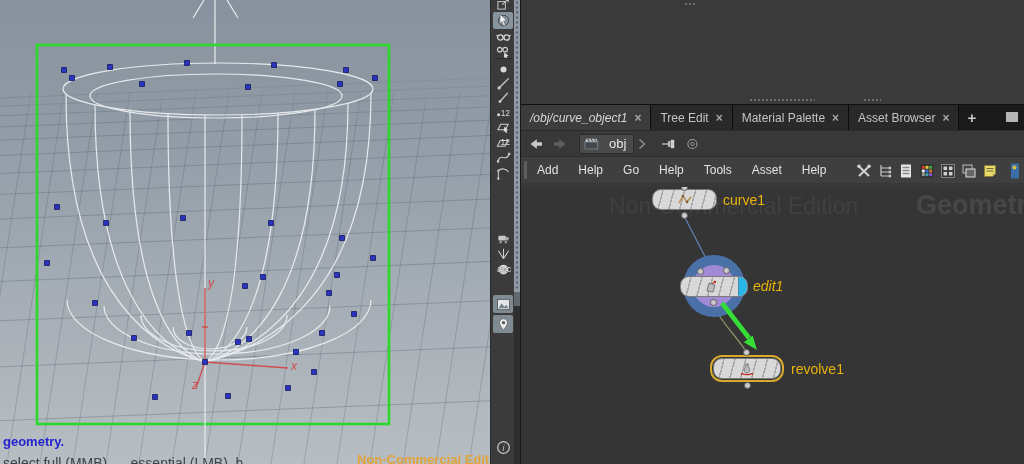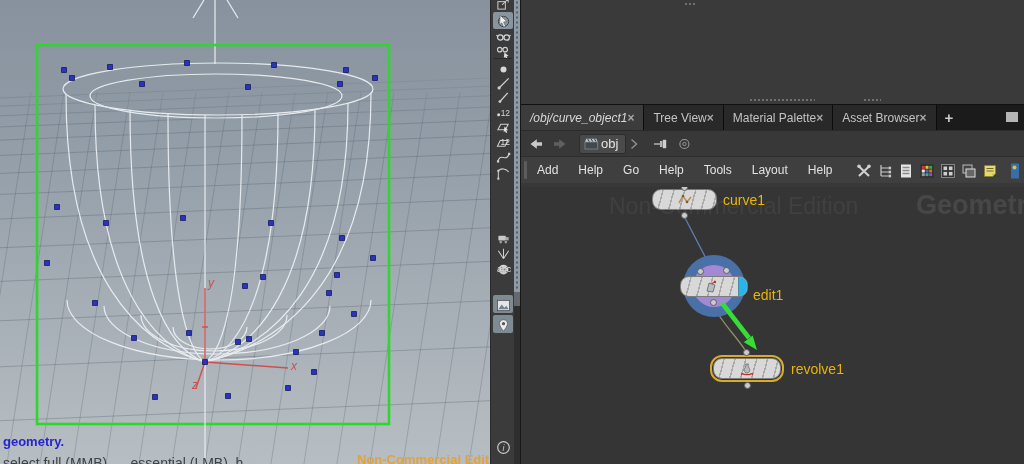--- a/index.html
+++ b/index.html
@@ -12,48 +12,48 @@
   .viewport svg{position:absolute;left:0;top:0;}
   .horizon-fade{position:absolute;left:0;top:52px;width:490px;height:74px;
     background:linear-gradient(180deg,rgba(140,151,162,1) 0%,rgba(140,151,162,0) 100%);}
   .vp-hint1{position:absolute;left:3px;top:434px;font-size:13px;font-weight:bold;}
   .vp-hint2{position:absolute;left:3px;top:455px;font-size:14px;color:#3f4347;white-space:pre;}
   .vp-watermark{position:absolute;left:357px;top:452px;font-size:13px;font-weight:bold;white-space:nowrap;}
   .axis-label{position:absolute;font-size:12px;font-style:italic;}
 
   
   .display-toolbar{position:absolute;left:490px;top:0;width:24px;height:464px;background:#3b3b3b;border-left:1px solid #2a2a2a;}
-  .ticon{position:absolute;left:2px;width:20px;height:15px;display:flex;align-items:flex-end;justify-content:center;}
+  .ticon{position:absolute;left:2px;width:20px;height:15px;display:flex;align-items:center;justify-content:center;}
   .ticon svg{width:15px;height:15px;}
   .ticon.boxed{background:#7e8b93;border-radius:2px;height:18px;}
   .ticon.active{background:#88959e;border-radius:2px;height:17px;}
   .tdivider{position:absolute;left:3px;width:18px;height:1px;background:#2a2a2a;}
 
   
   .stowbar{position:absolute;left:514px;top:0;width:6px;height:464px;
     background:linear-gradient(180deg,#8f9aa4 0 63%,#62696f 63% 66%,#2e2e2e 66% 100%);}
   .stowbar .dots{position:absolute;left:1px;top:0;width:4px;height:290px;
     background-image:radial-gradient(circle,#59626a 34%,transparent 36%);background-size:4px 5px;}
 
   
   .right-pane{position:absolute;left:520px;top:0;width:504px;height:464px;background:#383838;border-left:1px solid #181818;}
   .pane-top{position:relative;height:104px;background:#3a3a3a;}
   .grip{position:absolute;background-image:radial-gradient(circle,#6f6f6f 36%,transparent 38%);background-size:4px 4px;}
 
   .tab-bar{position:relative;height:26px;background:#1b1b1b;display:flex;align-items:stretch;border-top:1px solid #101010;}
-  .tab{display:flex;align-items:center;gap:0;padding:0 9px;background:#292929;border-right:1px solid #0c0c0c;
+  .tab{display:flex;align-items:center;gap:7px;padding:0 9px;background:#292929;border-right:1px solid #0c0c0c;
     font-size:12px;color:#c3c3c3;white-space:nowrap;}
   .tab.active{background:#3c3c3c;color:#d8d8d8;font-style:italic;}
   .tab .close{font-style:normal;color:#a8a8a8;font-size:12px;font-weight:bold;}
   .tab-plus{display:flex;align-items:center;padding:0 8px;color:#c9c9c9;font-size:15px;font-weight:bold;}
   .tab-max{position:absolute;right:6px;top:7px;width:12px;height:10px;background:#b5b5b5;}
 
   .path-bar{position:relative;height:26px;background:#383838;display:flex;align-items:center;border-top:1px solid #2a2a2a;}
   .nav-btn{width:18px;height:18px;margin-left:6px;display:flex;align-items:center;justify-content:center;}
-  .ctx-btn{display:flex;align-items:center;gap:0;background:#4a4a4a;border:1px solid #2c2c2c;border-radius:2px;
+  .ctx-btn{display:flex;align-items:center;gap:8px;background:#4a4a4a;border:1px solid #2c2c2c;border-radius:2px;
     height:20px;padding:0 7px 0 3px;margin-left:10px;font-size:13px;color:#e6e6e6;}
   .crumb-sep{margin:0 2px;display:flex;align-items:center;}
   .path-field{display:flex;align-items:center;gap:5px;background:#2b2b2b;border:1px solid #1e1e1e;border-radius:2px;
     height:20px;flex:0 0 352px;padding:0 4px;font-size:13px;color:#e6e6e6;}
   .path-field .spacer{flex:1;}
   .pin-btn{margin-left:10px;display:flex;}
   .radial-btn{margin-left:6px;display:flex;width:14px;overflow:hidden;}
 
   .menu-bar{position:relative;height:27px;background:#3f3f3f;display:flex;align-items:center;border-top:1px solid #2e2e2e;}
   .menu-grip{width:3px;height:18px;background:#5c5c5c;margin-left:3px;border-radius:1px;}
@@ -338,21 +338,21 @@
       <div class="grip" style="left:228px;bottom:1px;width:66px;height:5px;"></div>
       <div class="grip" style="left:342px;bottom:1px;width:18px;height:5px;"></div>
     </div>
 
     <div class="tab-bar" id="tab-bar">
       <div class="tab active">
           <span>/obj/curve_object1</span>
           <span class="close">×</span>
         </div>
         <div class="tab">
-          <span>Tree View</span>
+          <span>Tree Edit</span>
           <span class="close">×</span>
         </div>
         <div class="tab">
           <span>Material Palette</span>
           <span class="close">×</span>
         </div>
         <div class="tab">
           <span>Asset Browser</span>
           <span class="close">×</span>
         </div>
@@ -400,21 +400,21 @@
     </div>
 
     <div class="menu-bar">
       <div class="menu-grip"></div>
       <div id="menu-items" style="display:flex;">
           <div class="menu-item">Add</div>
           <div class="menu-item">Help</div>
           <div class="menu-item">Go</div>
           <div class="menu-item">Help</div>
           <div class="menu-item">Tools</div>
-          <div class="menu-item">Layout</div>
+          <div class="menu-item">Asset</div>
           <div class="menu-item">Help</div>
         </div>
       <div class="menu-icons" id="menu-icons">
           <div class="micon">
             <svg viewBox="0 0 16 16">
               <path d="M3 3.5 L13 13 M13 3.5 L3 13" stroke="#cfcfcf" stroke-width="2.2"></path>
               <circle cx="3" cy="3.2" r="1.8" fill="#cfcfcf"></circle>
               <circle cx="13" cy="3.2" r="1.8" fill="#cfcfcf"></circle>
             </svg>
           </div>
@@ -502,21 +502,21 @@
       <div class="cdot" style="left:176px;top:81px;"></div>
       <div class="cdot" style="left:202px;top:80px;"></div>
       <div class="node-body" style="left:159px;top:89px;width:68px;">
         <div class="flag" style="background:#2ab5e8;"></div>
         <svg class="nicon" viewBox="0 0 16 16" style="margin-left:-3px;">
           <path d="M4 12 L6 4 L12 6 L10 13 Z" fill="#b9bec2" stroke="#555" stroke-width="0.7"></path>
           <path d="M9 4.5 l3.5 -2 M11 2 l1.6 .5 l-.4 1.7" stroke="#c03020" fill="none" stroke-width="1.1"></path>
         </svg>
       </div>
       <div class="cdot" style="left:189px;top:112px;"></div>
-      <div class="node-label" style="left:232px;top:100px;">edit1</div>
+      <div class="node-label" style="left:232px;top:91px;font-style:italic;">edit1</div>
 
       <svg class="net-svg-top" width="504" height="277">
         <line x1="201" y1="116" x2="228" y2="151" stroke="#37dd37" stroke-width="4.6"></line>
         <polygon points="236,163 222.9,155.3 231.7,148.4" fill="#37dd37"></polygon>
       </svg>
 
       <div class="cdot" style="left:222px;top:162px;"></div>
       <div class="node-body" style="left:192px;top:171px;width:68px;outline:2px solid #d8ab2e;outline-offset:1px;">
         <svg class="nicon" viewBox="0 0 16 16">
           <path d="M6.5 3 h3 c-.6 1.5 -.6 2.5 .8 4.2 c1 1.3 .6 4.8 -2.3 4.8 c-2.9 0 -3.3 -3.5 -2.3 -4.8 c1.4 -1.7 1.4 -2.7 .8 -4.2 Z" fill="#b5bac0" stroke="#555" stroke-width="0.6"></path>

